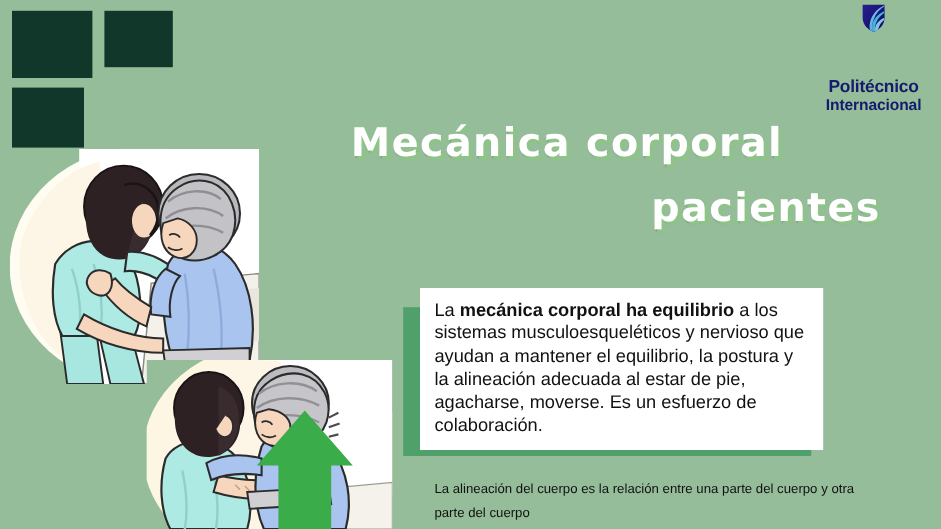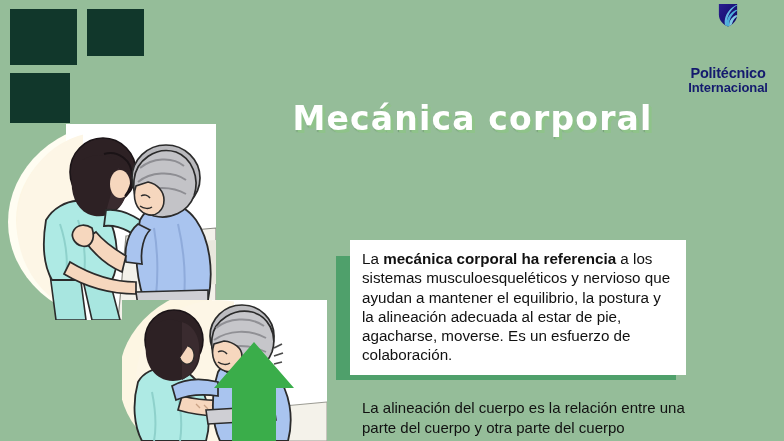--- a/index.html
+++ b/index.html
@@ -58,21 +58,21 @@
     padding:9px 10px 6px 12px;
   }
   #card-text{
     font-size:15.2px;line-height:19.3px;color:#111111;
     font-family:"Liberation Sans",sans-serif;
   }
   #card-text b{font-weight:bold;}
 
   #para2{
     position:absolute;left:362px;top:398px;width:350px;
-    font-size:15px;line-height:20px;color:#111111;
+    font-size:11px;line-height:20px;color:#111111;
     font-family:"Liberation Sans",sans-serif;
   }
 
   
   .illus{position:absolute;overflow:hidden;}
   #illus1{left:8px;top:124px;width:208px;height:196px;}
   #illus2{left:122px;top:300px;width:205px;height:141px;}
   .illus svg{display:block;}
 </style>
 </head>
@@ -108,25 +108,26 @@
       </g>
     </svg>
     <div id="logo-text">
       <span id="logo-l1">Politécnico</span>
       <span id="logo-l2">Internacional</span>
     </div>
   </div>
 
   <div id="title-wrap">
     <div class="title-line" id="title-l1">Mecánica corporal</div>
+    <div class="title-line" id="title-l2">pacientes</div>
   </div>
 
   <div id="card-shadow"></div>
   <div id="card">
-    <div id="card-text">La <b>mecánica corporal ha referencia</b> a los sistemas musculoesqueléticos y nervioso que ayudan a mantener el equilibrio, la postura y la alineación adecuada al estar de pie, agacharse, moverse. Es un esfuerzo de colaboración.</div>
+    <div id="card-text">La <b>mecánica corporal ha equilibrio</b> a los sistemas musculoesqueléticos y nervioso que ayudan a mantener el equilibrio, la postura y la alineación adecuada al estar de pie, agacharse, moverse. Es un esfuerzo de colaboración.</div>
   </div>
 
   <div id="para2">La alineación del cuerpo es la relación entre una parte del cuerpo y otra parte del cuerpo</div>
 
   <div class="illus" id="illus1">
     <svg width="208" height="196" viewBox="0 0 208 196">
       <defs>
         <clipPath id="c1">
             <rect x="0" y="0" width="208" height="196"></rect>
           </clipPath>

